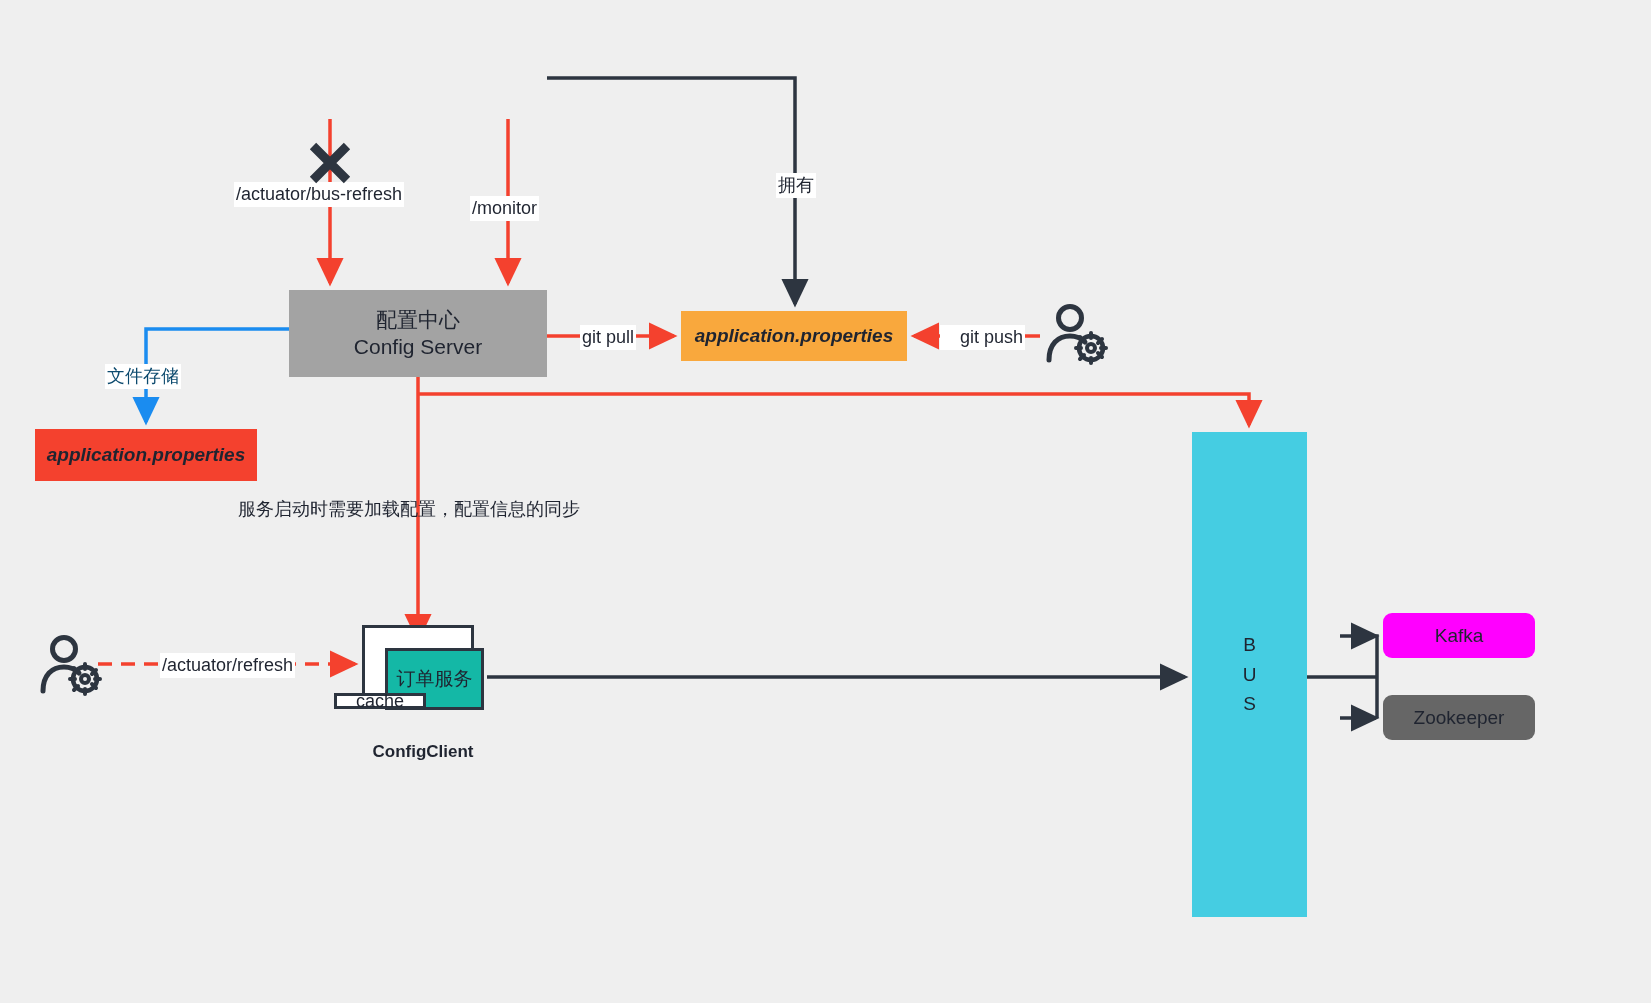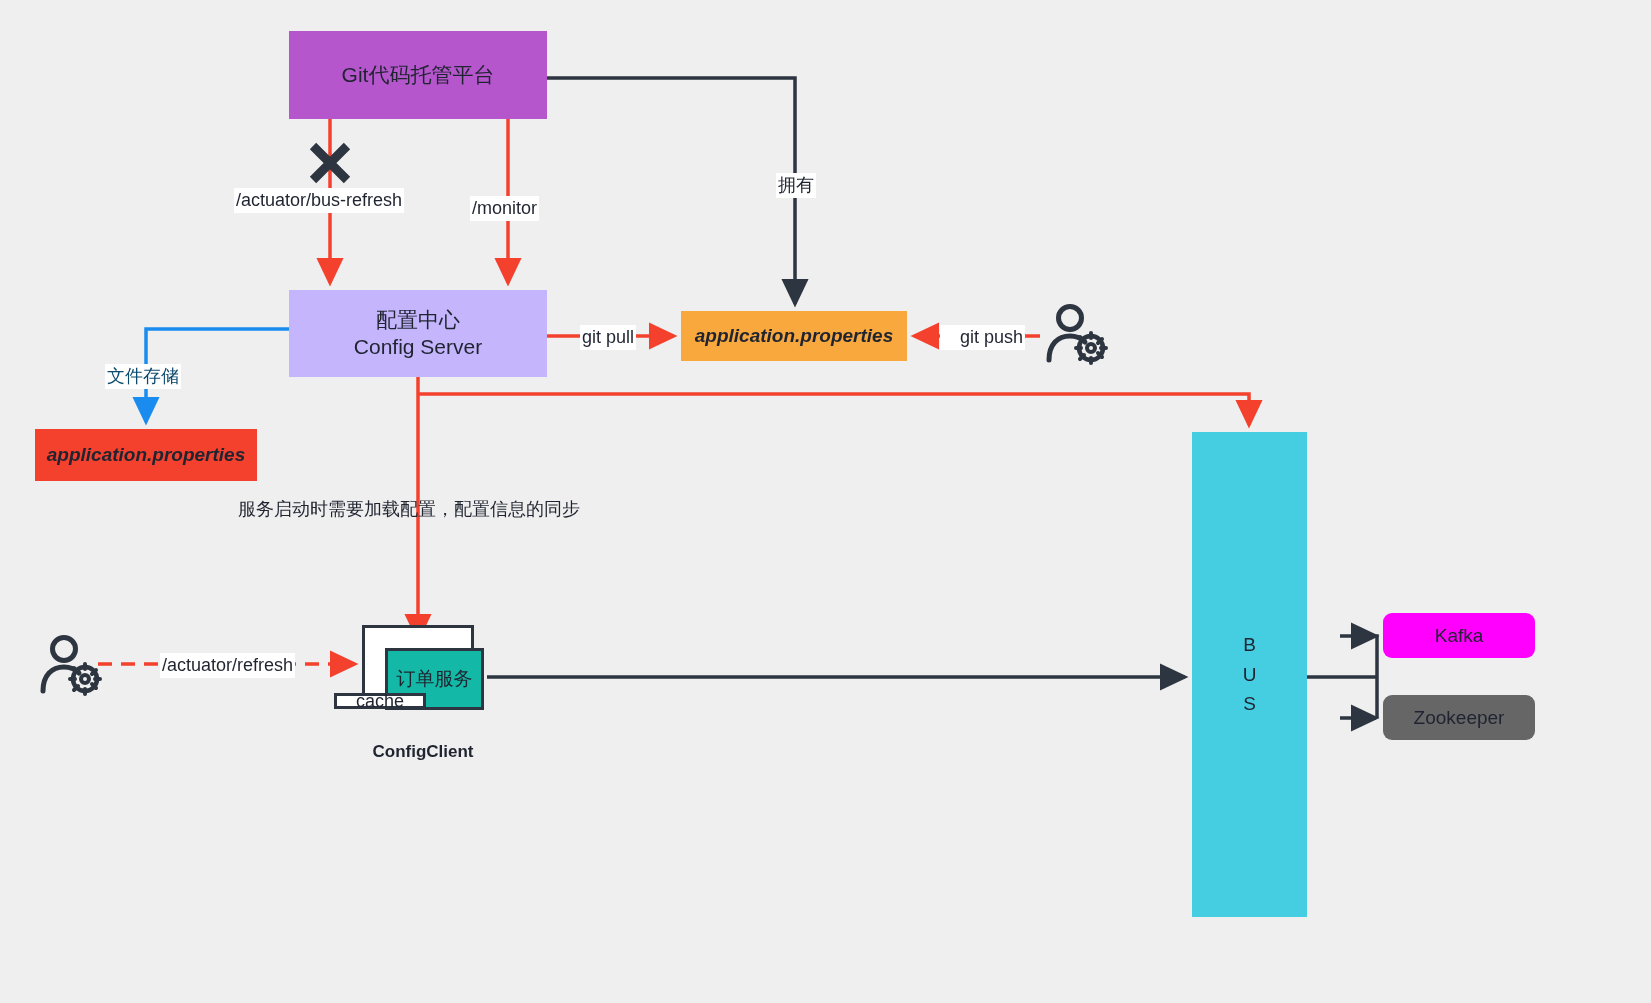--- a/index.html
+++ b/index.html
@@ -30,21 +30,21 @@
     text-align: center;
     color: #1f2430;
     line-height: 1.25;
   }
   .n-git {
     left: 289px; top: 31px; width: 258px; height: 88px;
     background: #b656cd; font-size: 21px;
   }
   .n-config {
     left: 289px; top: 290px; width: 258px; height: 87px;
-    background: #c4b5fd; font-size: 21px;
+    background: #a3a3a3; font-size: 21px;
   }
   .n-props-orange {
     left: 681px; top: 311px; width: 226px; height: 50px;
     background: #f9a83d; font-size: 19px;
     font-weight: bold; font-style: italic;
     padding: 0 6px;
   }
   .n-props-red {
     left: 35px; top: 429px; width: 222px; height: 52px;
     background: #f4412e; font-size: 19px;
@@ -88,21 +88,21 @@
   .elabel {
     position: absolute;
     background: #ffffff;
     color: #1f2430;
     font-size: 18px;
     padding: 1px 2px;
     white-space: nowrap;
     line-height: 1.25;
   }
   .elabel.blue { color: #0c4a6e; }
-  .l-busrefresh { left: 234px; top: 188px; }
+  .l-busrefresh { left: 234px; top: 182px; }
   .l-monitor    { left: 470px; top: 196px; }
   .l-youyou     { left: 776px; top: 173px; }
   .l-gitpull    { left: 580px; top: 325px; }
   .l-gitpush    { left: 940px; top: 325px; padding-left: 20px; }
   .l-filestore  { left: 105px; top: 364px; }
   .l-loadcfg    { left: 236px; top: 497px; background: transparent; }
   .l-refresh    { left: 160px; top: 653px; }
   .icon-person {
     position: absolute;
     pointer-events: none;
@@ -147,23 +147,20 @@
 
     <path d="M487,677 L1185,677" stroke="#2d3540" stroke-width="3.5" fill="none" marker-end="url(#arrBlack)"></path>
 
     <path d="M1307,677 L1377,677" stroke="#2d3540" stroke-width="3.5" fill="none"></path>
     <path d="M1377,677 L1377,636 L1376,636" stroke="#2d3540" stroke-width="3.5" fill="none"></path>
     <path d="M1340,636 L1376,636" stroke="#2d3540" stroke-width="3.5" fill="none" marker-end="url(#arrBlack)"></path>
     <path d="M1377,677 L1377,718" stroke="#2d3540" stroke-width="3.5" fill="none"></path>
     <path d="M1340,718 L1376,718" stroke="#2d3540" stroke-width="3.5" fill="none" marker-end="url(#arrBlack)"></path>
   </svg>
 
-  <div class="node n-git">
-    <span>Git代码托管平台</span>
-  </div>
 
   <div class="node n-config">
     <div>
       <div>配置中心</div>
       <div>Config Server</div>
     </div>
   </div>
 
   <div class="node n-props-orange">
     <span>application.properties</span>

